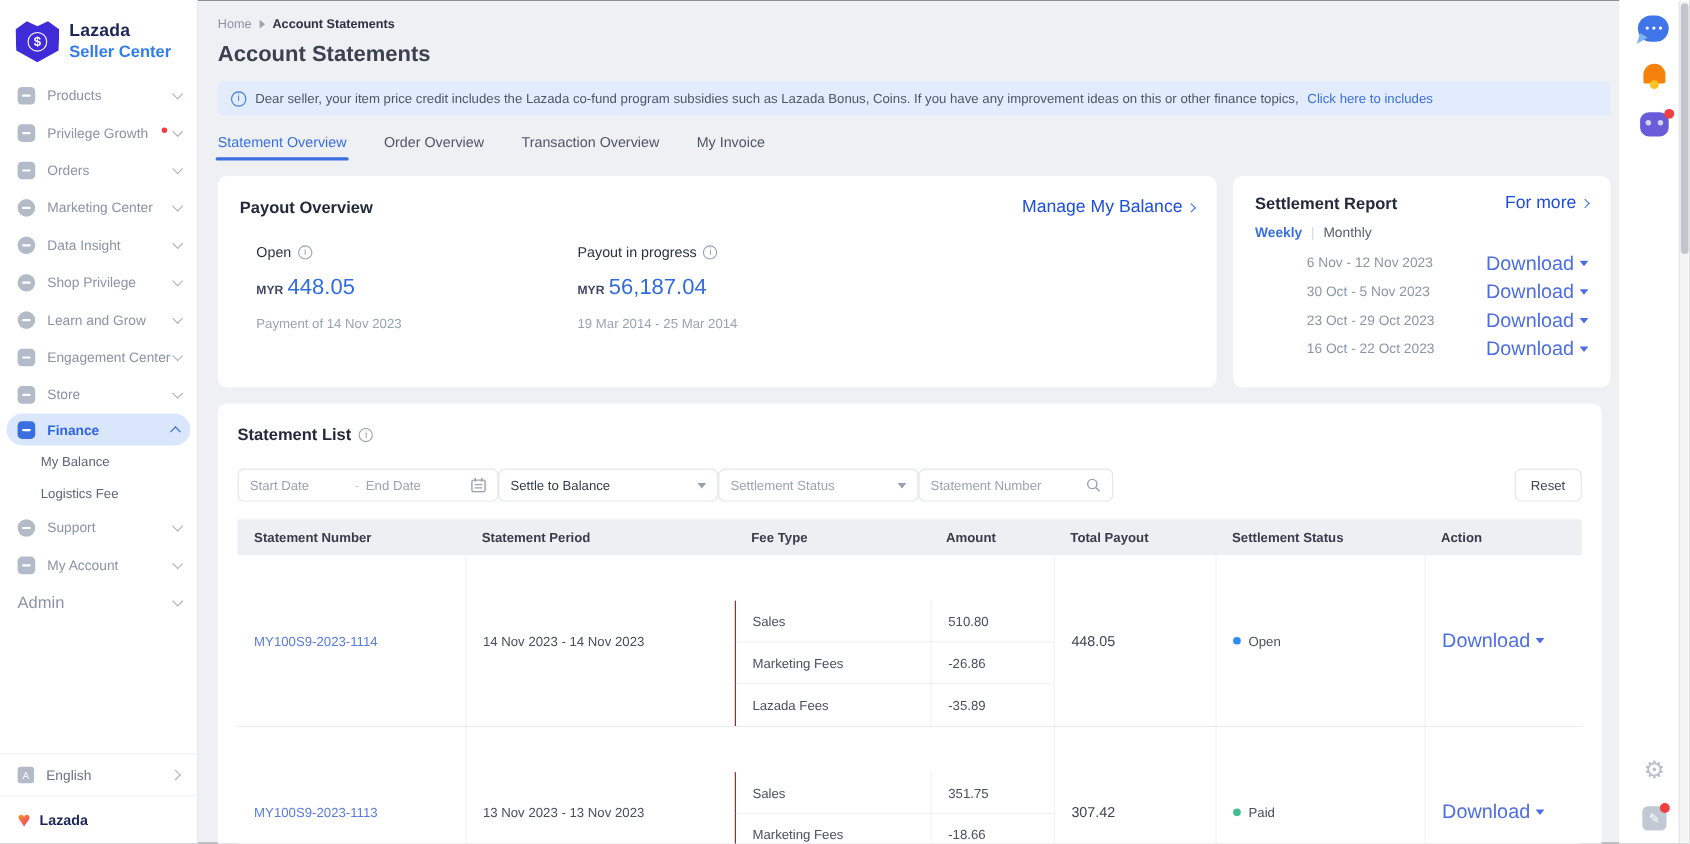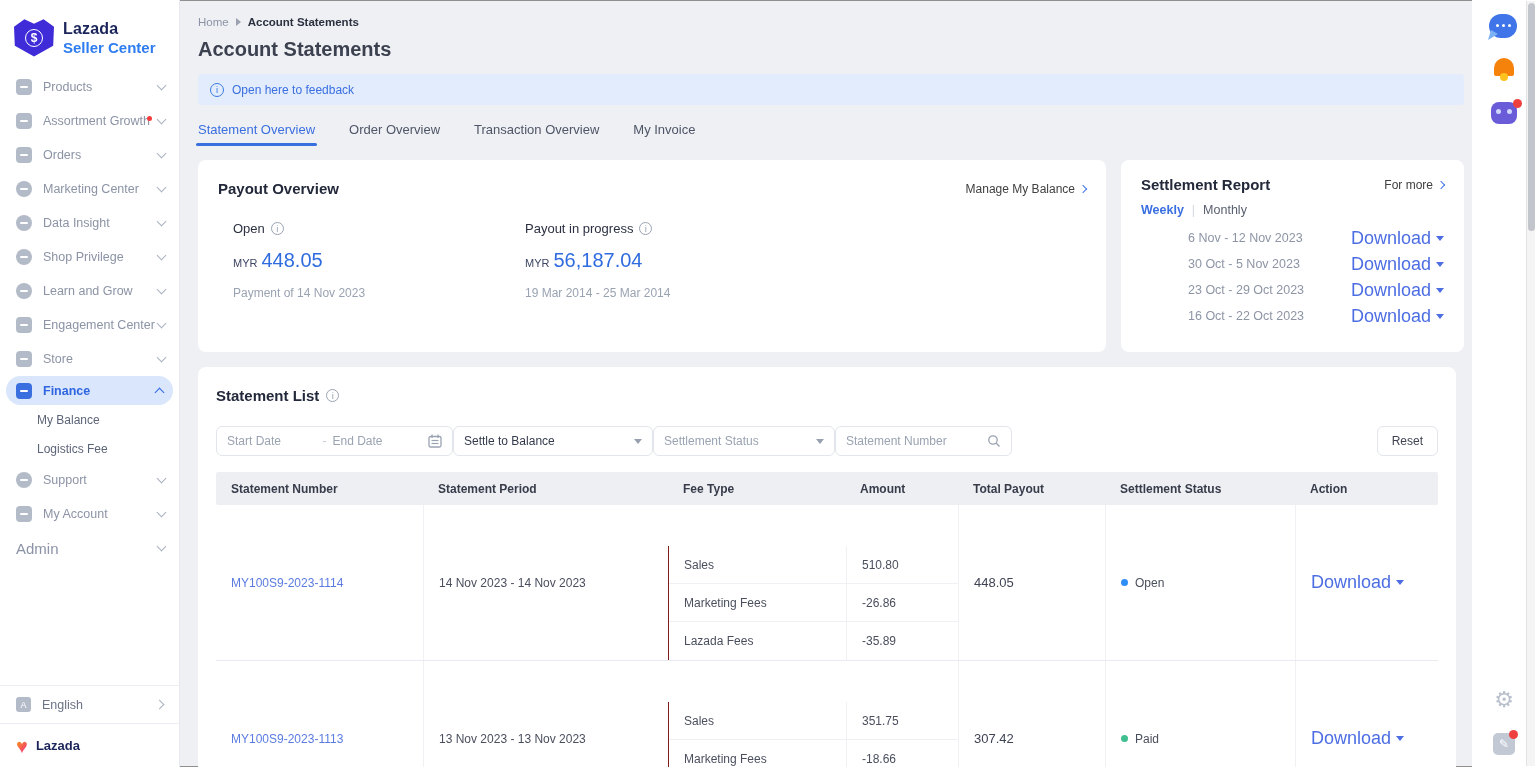--- a/index.html
+++ b/index.html
@@ -70,26 +70,26 @@
   .tab { font-size:13px; color:#4e5566; padding-bottom:9px; cursor:pointer; position:relative; }
   .tab.active { color:#3a6fe0; }
   .tab.active::after { content:""; position:absolute; left:-2px; right:-2px; bottom:0; height:3px;
                        border-radius:2px; background:#3a6fe0; }
 
   .cards-row { display:flex; gap:15px; margin-top:14px; }
   .card { background:#fff; border-radius:8px; }
   .payout-card { width:908px; height:192px; padding:20px; }
   .card-head { display:flex; align-items:center; justify-content:space-between; }
   .card-title { font-size:15px; font-weight:bold; color:#23293a; }
-  .blue-link { font-size:12px; color:#404040; cursor:pointer; display:inline-flex; align-items:center; gap:5px; }
+  .blue-link { font-size:16px; color:#1d4ed8; cursor:pointer; display:inline-flex; align-items:center; gap:5px; }
   .blue-link .chev { border-color:#3f75e8; transform:rotate(-45deg); margin:0; width:6px; height:6px;}
   .metrics { display:grid; grid-template-columns:292px 300px 1fr; padding-left:15px; margin-top:24px; }
   .m-label { display:flex; align-items:center; gap:6px; font-size:13px; color:#2c3142; font-weight:500;}
   .m-value { margin-top:13px; color:#2f6cdf; }
-  .m-cur { font-size:11px; font-weight:normal; color:#3d4663; margin-right:4px; }
+  .m-cur { font-size:11px; font-weight:bold; color:#3d4663; margin-right:4px; }
   .m-num { font-size:20px; }
   .m-cap { margin-top:14px; font-size:12px; color:#9aa3b2; }
 
   .settle-card { flex:1; height:192px; padding:16px 20px; }
   .sr-tabs { display:flex; align-items:center; gap:8px; margin-top:10px; font-size:12.5px; }
   .sr-tab { color:#596070; cursor:pointer; }
   .sr-tab.active { color:#3a6fe0; font-weight:bold; }
   .sr-sep { color:#d4d8e0; }
   .sr-rows { margin-top:8px;margin-left:47px; }
   .sr-row { display:flex; align-items:center; justify-content:space-between; height:26px; }
@@ -176,21 +176,21 @@
       </div>
     </div>
     <nav class="nav" id="nav">
         <div class="nav-item">
           <span class="nicon"></span>
           <span class="nlabel">Products</span>
           <span class="chev"></span>
         </div>
         <div class="nav-item">
           <span class="nicon"></span>
-          <span class="nlabel">Assortment Growth</span>
+          <span class="nlabel">Privilege Growth</span>
           <span class="reddot"></span>
           <span class="chev"></span>
         </div>
         <div class="nav-item">
           <span class="nicon"></span>
           <span class="nlabel">Orders</span>
           <span class="chev"></span>
         </div>
         <div class="nav-item">
           <span class="nicon circle"></span>
@@ -260,21 +260,22 @@
   <main class="main">
     <div class="breadcrumb">
       <span class="crumb-home">Home</span>
       <span class="crumb-sep"></span>
       <span class="crumb-cur">Account Statements</span>
     </div>
     <h1 class="page-title">Account Statements</h1>
 
     <div class="banner">
       <span class="info-i"></span>
-      <span class="banner-link">Open here to feedback</span>
+      <span class="banner-text">Dear seller, your item price credit includes the Lazada co-fund program subsidies such as Lazada Bonus, Coins. If you have any improvement ideas on this or other finance topics,</span>
+      <span class="banner-link">Click here to includes</span>
     </div>
 
     <div class="tabs" id="tabs">
         <div class="tab active">Statement Overview</div>
         <div class="tab">Order Overview</div>
         <div class="tab">Transaction Overview</div>
         <div class="tab">My Invoice</div>
       </div>
 
     <div class="cards-row">

